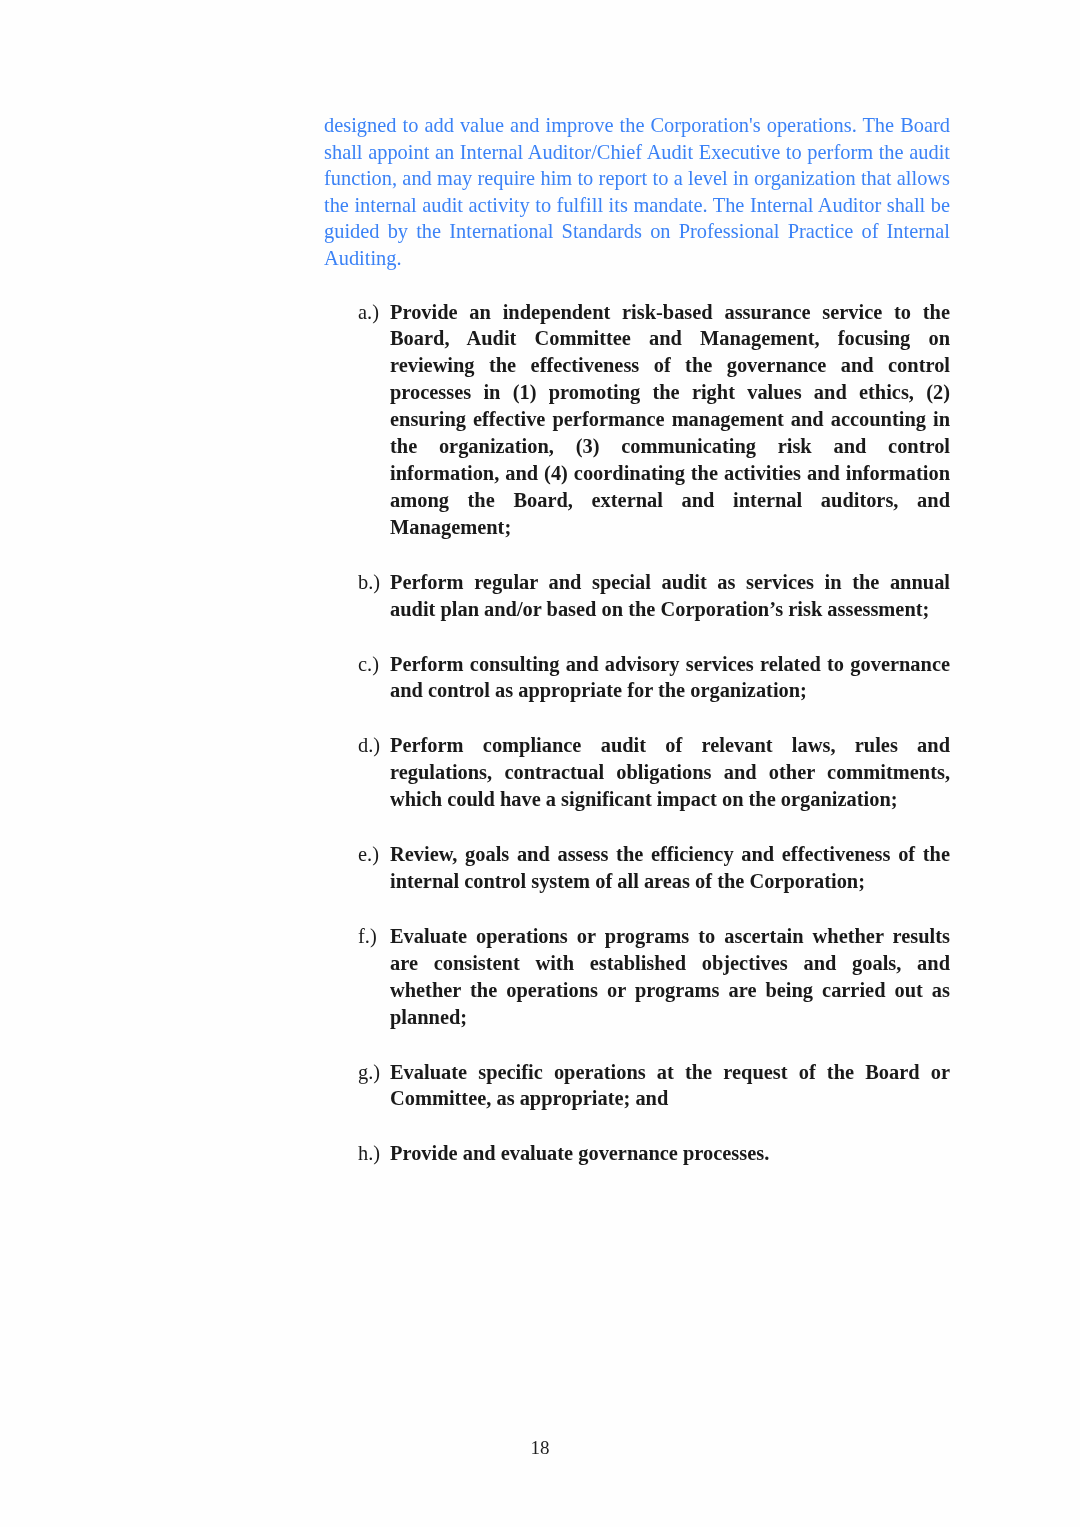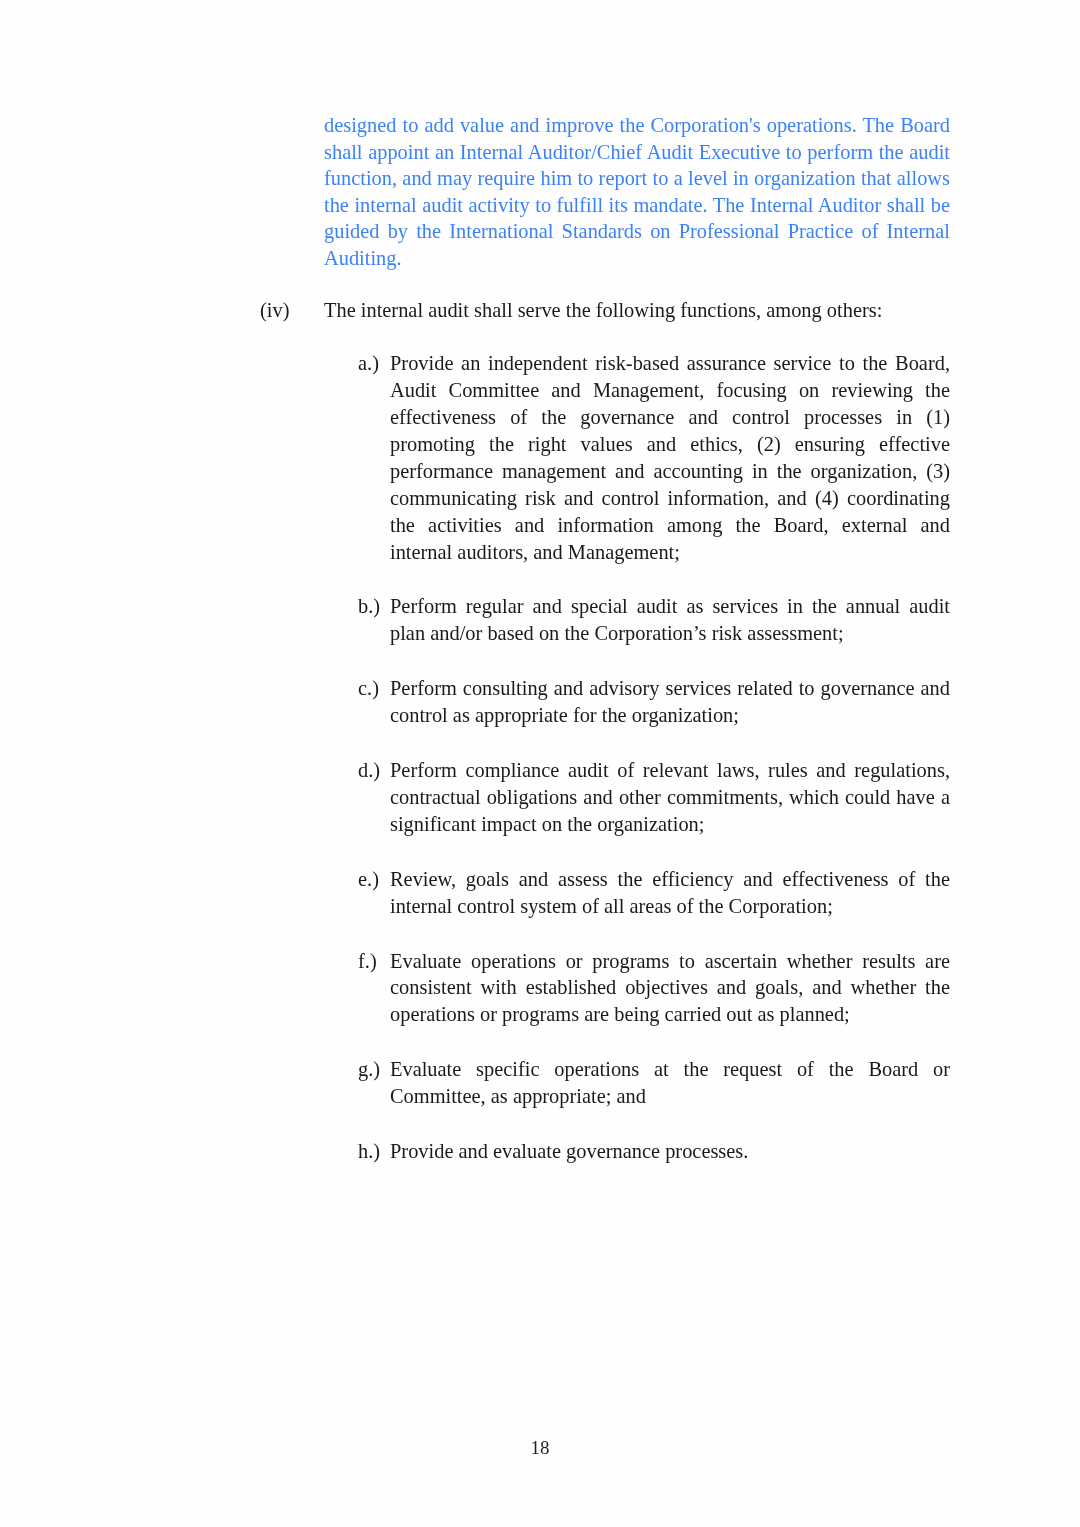--- a/index.html
+++ b/index.html
@@ -79,20 +79,21 @@
   .letter-item.first { margin-top: 27px; }
   .letter-marker {
     width: 32px;
     flex: 0 0 32px;
     text-align: left;
   }
   .letter-text {
     flex: 1 1 auto;
     text-align: justify;
     text-justify: inter-word;
+    font-weight: bold;
   }
 
   .page-number {
     position: absolute;
     left: 0;
     top: 1437px;
     width: 1080px;
     text-align: center;
     font-size: 19px;
     line-height: 22px;
@@ -102,24 +103,20 @@
 </style>
 </head>
 <body>
 
 <div class="page">
 
   <div class="content">
 
     <p class="para">designed to add value and improve the Corporation's operations. The Board shall appoint an Internal Auditor/Chief Audit Executive to perform the audit function, and may require him to report to a level in organization that allows the internal audit activity to fulfill its mandate. The Internal Auditor shall be guided by the International Standards on Professional Practice of Internal Auditing.</p>
 
-    <div class="roman-row">
-      <span class="roman-marker">(iv)</span>
-      <span class="roman-text">The internal audit shall serve the following functions, among others:</span>
-    </div>
 
     <ul class="letter-list">
 
       <li class="letter-item first">
         <span class="letter-marker">a.)</span>
         <span class="letter-text">Provide an independent risk-based assurance service to the Board, Audit Committee and Management, focusing on reviewing the effectiveness of the governance and control processes in (1) promoting the right values and ethics, (2) ensuring effective performance management and accounting in the organization, (3) communicating risk and control information, and (4) coordinating the activities and information among the Board, external and internal auditors, and Management;</span>
       </li>
 
       <li class="letter-item">
         <span class="letter-marker">b.)</span>

